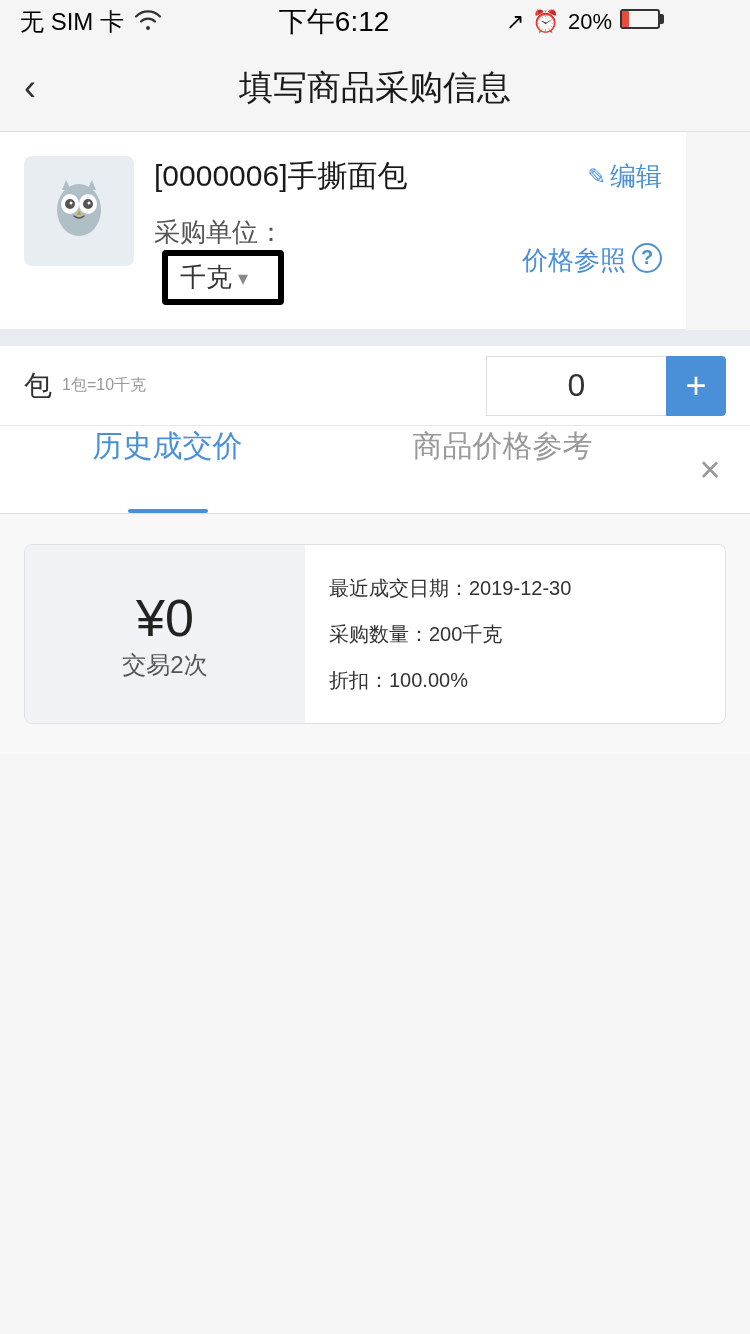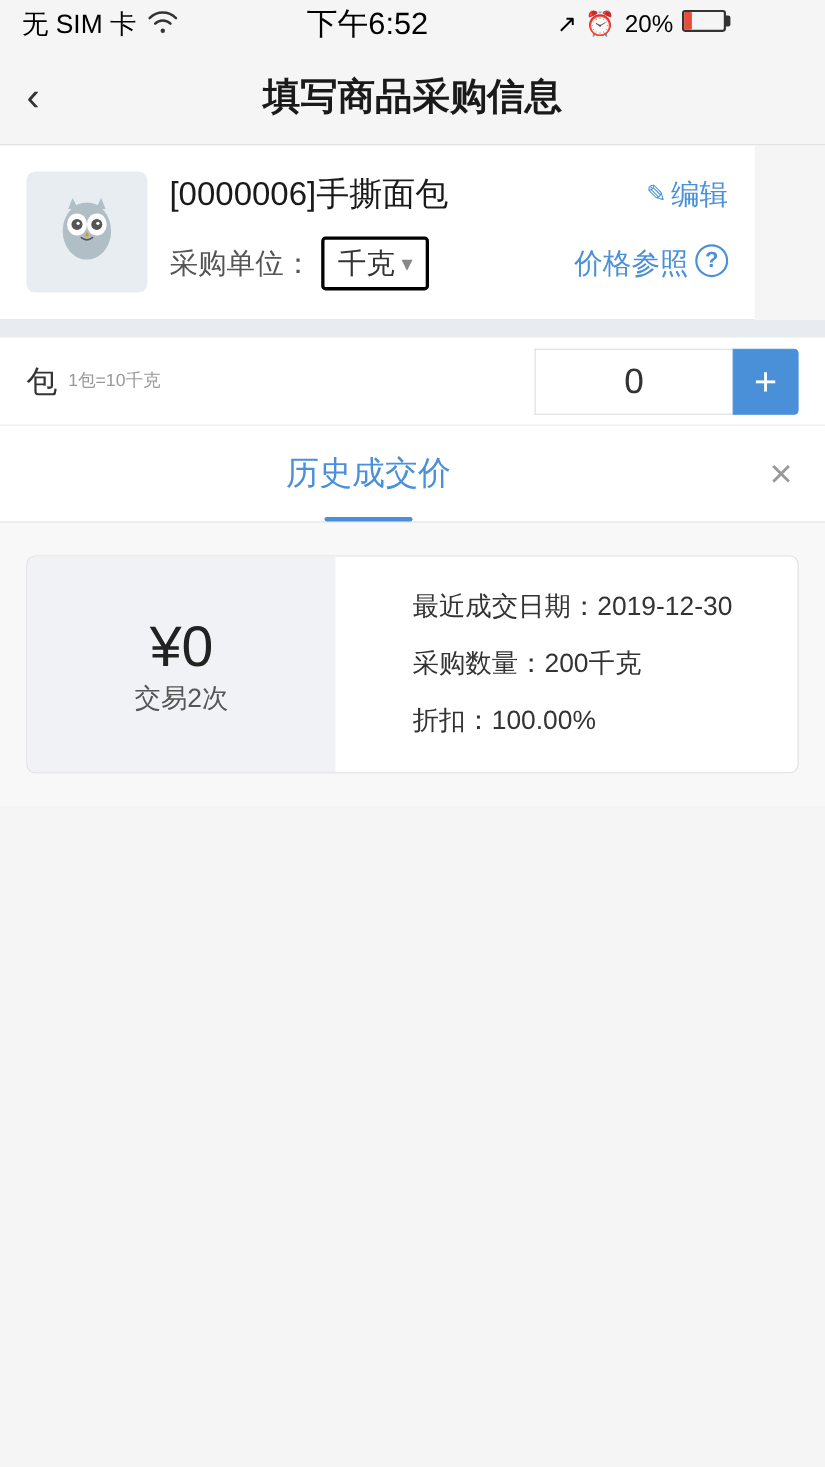--- a/index.html
+++ b/index.html
@@ -74,21 +74,21 @@
     }
     .nav-back {
       position: absolute;
       left: 24px;
       font-size: 36px;
       color: #333;
       cursor: pointer;
     }
     .nav-title {
       font-size: 34px;
-      font-weight: 700;
+      font-weight: 400;
       color: #1a1a1a;
     }
 
     
     .product-card {
       width: 686px;
       background: #fff;
       padding: 24px 24px;
       display: flex;
       align-items: flex-start;
@@ -141,21 +141,21 @@
       align-items: center;
       justify-content: space-between;
     }
     .unit-label {
       font-size: 26px;
       color: #555;
     }
     .unit-select {
       display: inline-flex;
       align-items: center;
-      border: 3px solid #000000;
+      border: 6px solid #000000;
       border-radius: 4px;
       padding: 4px 12px;
       font-size: 26px;
       color: #333;
       gap: 6px;
       margin-left: 8px;
     }
     .unit-chevron {
       font-size: 20px;
       color: #888;
@@ -250,21 +250,20 @@
       display: flex;
       align-items: center;
       height: 88px;
       position: relative;
     }
     .tab-item {
       flex: 1;
       display: flex;
       flex-direction: column;
       align-items: center;
-      justify-content: center;
       height: 100%;
       cursor: pointer;
       position: relative;
     }
     .tab-label {
       font-size: 30px;
       color: #999;
     }
     .tab-label.active {
       color: #4a90d9;
@@ -328,41 +327,40 @@
     }
     .transaction-right {
       flex: 1;
       padding: 28px 24px;
       display: flex;
       flex-direction: column;
       justify-content: center;
       gap: 16px;
     }
     .transaction-detail {
-      font-size: 24px;
+      font-size: 20px;
       color: #333;
       line-height: 1.5;
-      margin-left: 46px;
     }
   </style>
 </head>
 <body>
 
 <div class="status-bar">
   <div class="status-left">
     <span>无 SIM 卡</span>
     <span>
       <svg width="28" height="22" viewBox="0 0 28 22" fill="none">
         <path d="M14 18a2 2 0 1 1 0 4 2 2 0 0 1 0-4z" fill="#333"></path>
         <path d="M7 13.5C8.8 11.7 11.3 10.6 14 10.6s5.2 1.1 7 2.9" stroke="#333" stroke-width="2.2" fill="none" stroke-linecap="round"></path>
         <path d="M2 8.5C5.2 5.3 9.4 3.4 14 3.4s8.8 1.9 12 5.1" stroke="#333" stroke-width="2.2" fill="none" stroke-linecap="round"></path>
       </svg>
     </span>
   </div>
-  <div class="status-center" style="font-size:28px;font-weight:500;">下午6:52</div>
+  <div class="status-center" style="font-size:28px;font-weight:500;">下午6:12</div>
   <div class="status-right">
     <span style="font-size:22px;">↗</span>
     <span style="font-size:22px;">⏰</span>
     <span style="font-size:22px;text-align:center;">20%</span>
     <span>
       <div class="battery"><div class="battery-fill"></div></div>
     </span>
   </div>
 </div>
 
@@ -393,21 +391,21 @@
   </div>
   <div class="product-info">
     <div class="product-name-row">
       <span class="product-name">[0000006]手撕面包</span>
       <span class="edit-btn">
         <span class="edit-icon">✎</span>
         <span>编辑</span>
       </span>
     </div>
     <div class="product-unit-row">
-      <div style="display:flex;align-items:center;">
+      <div style="display:flex;flex-direction:column;">
         <span class="unit-label">采购单位：</span>
         <span class="unit-select">
           <span>千克</span>
           <span class="unit-chevron">▾</span>
         </span>
       </div>
       <span class="price-ref-btn">
         <span>价格参照</span>
         <span class="price-ref-icon">?</span>
       </span>
@@ -425,20 +423,23 @@
   <div class="quantity-input-group">
     <input class="quantity-input" type="text" value="0" style="">
     <div class="quantity-plus">+</div>
   </div>
 </div>
 
 <div class="tabs-container">
   <div class="tab-item">
     <span class="tab-label active">历史成交价</span>
     <div class="tab-underline"></div>
+  </div>
+  <div class="tab-item">
+    <span class="tab-label">商品价格参考</span>
   </div>
   <div class="tab-close">×</div>
 </div>
 
 <div class="panel-content">
   <div class="transaction-card">
     <div class="transaction-left">
       <span class="transaction-price">¥0</span>
       <span class="transaction-count">交易2次</span>
     </div>

